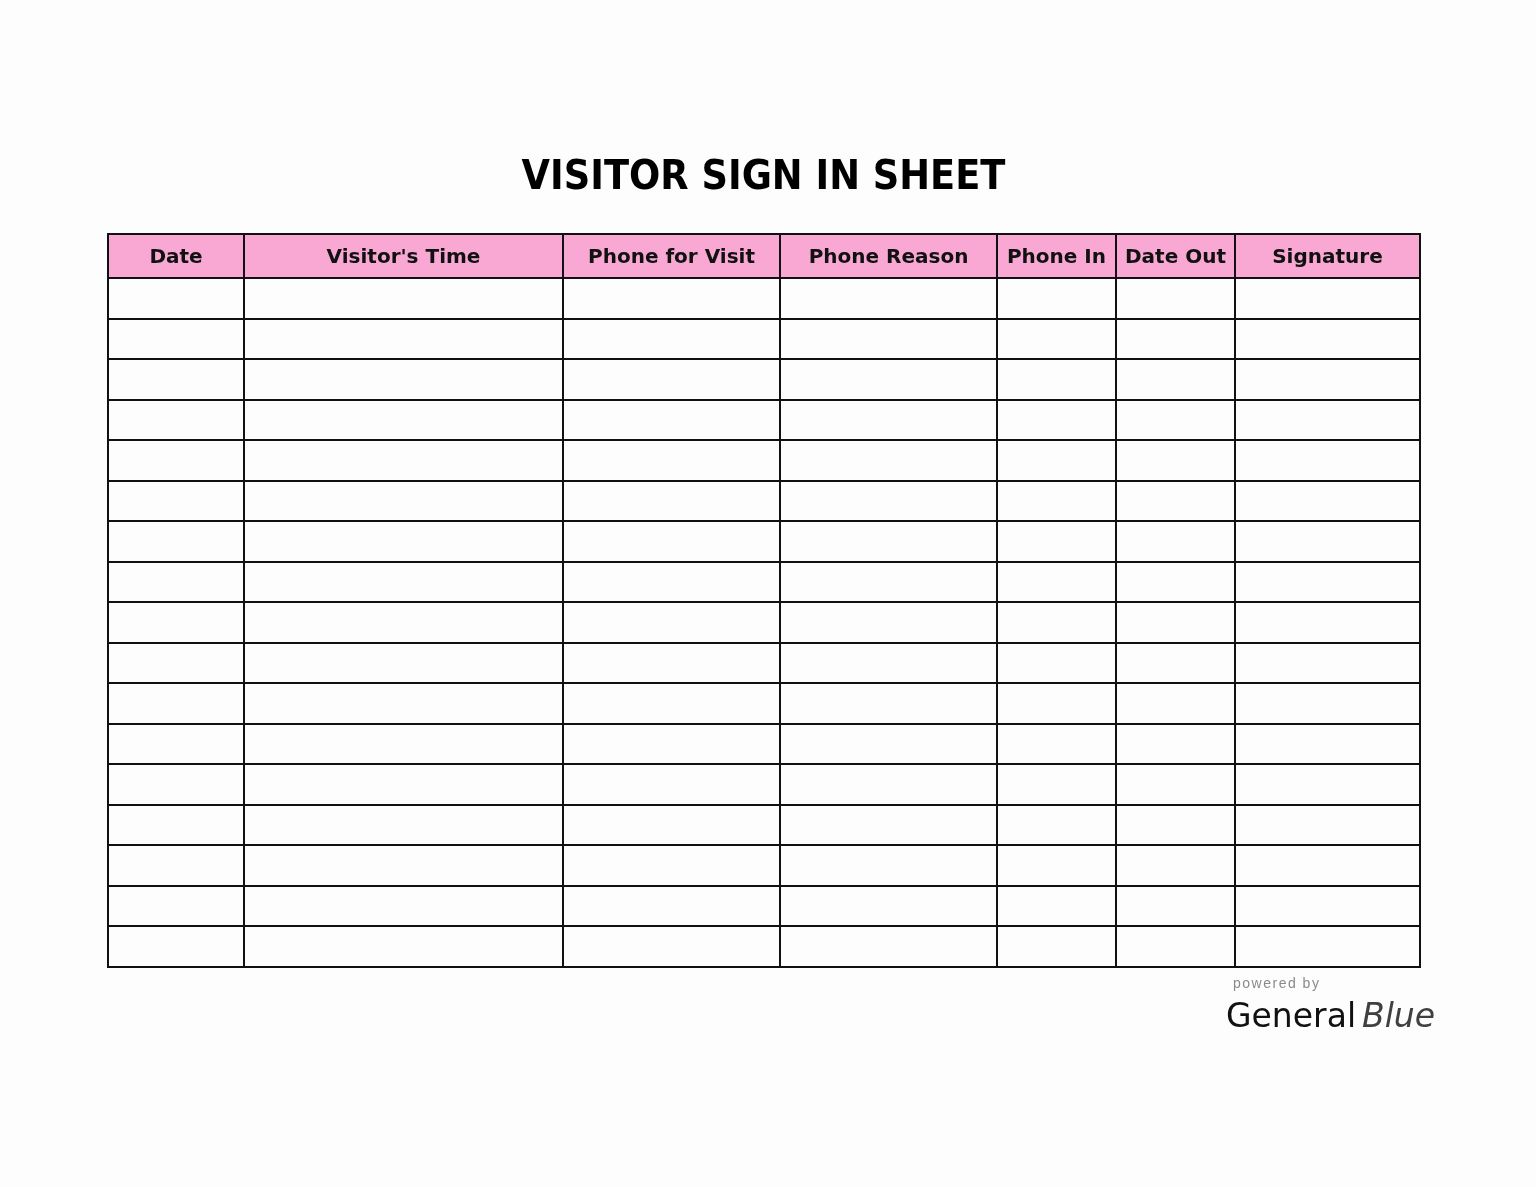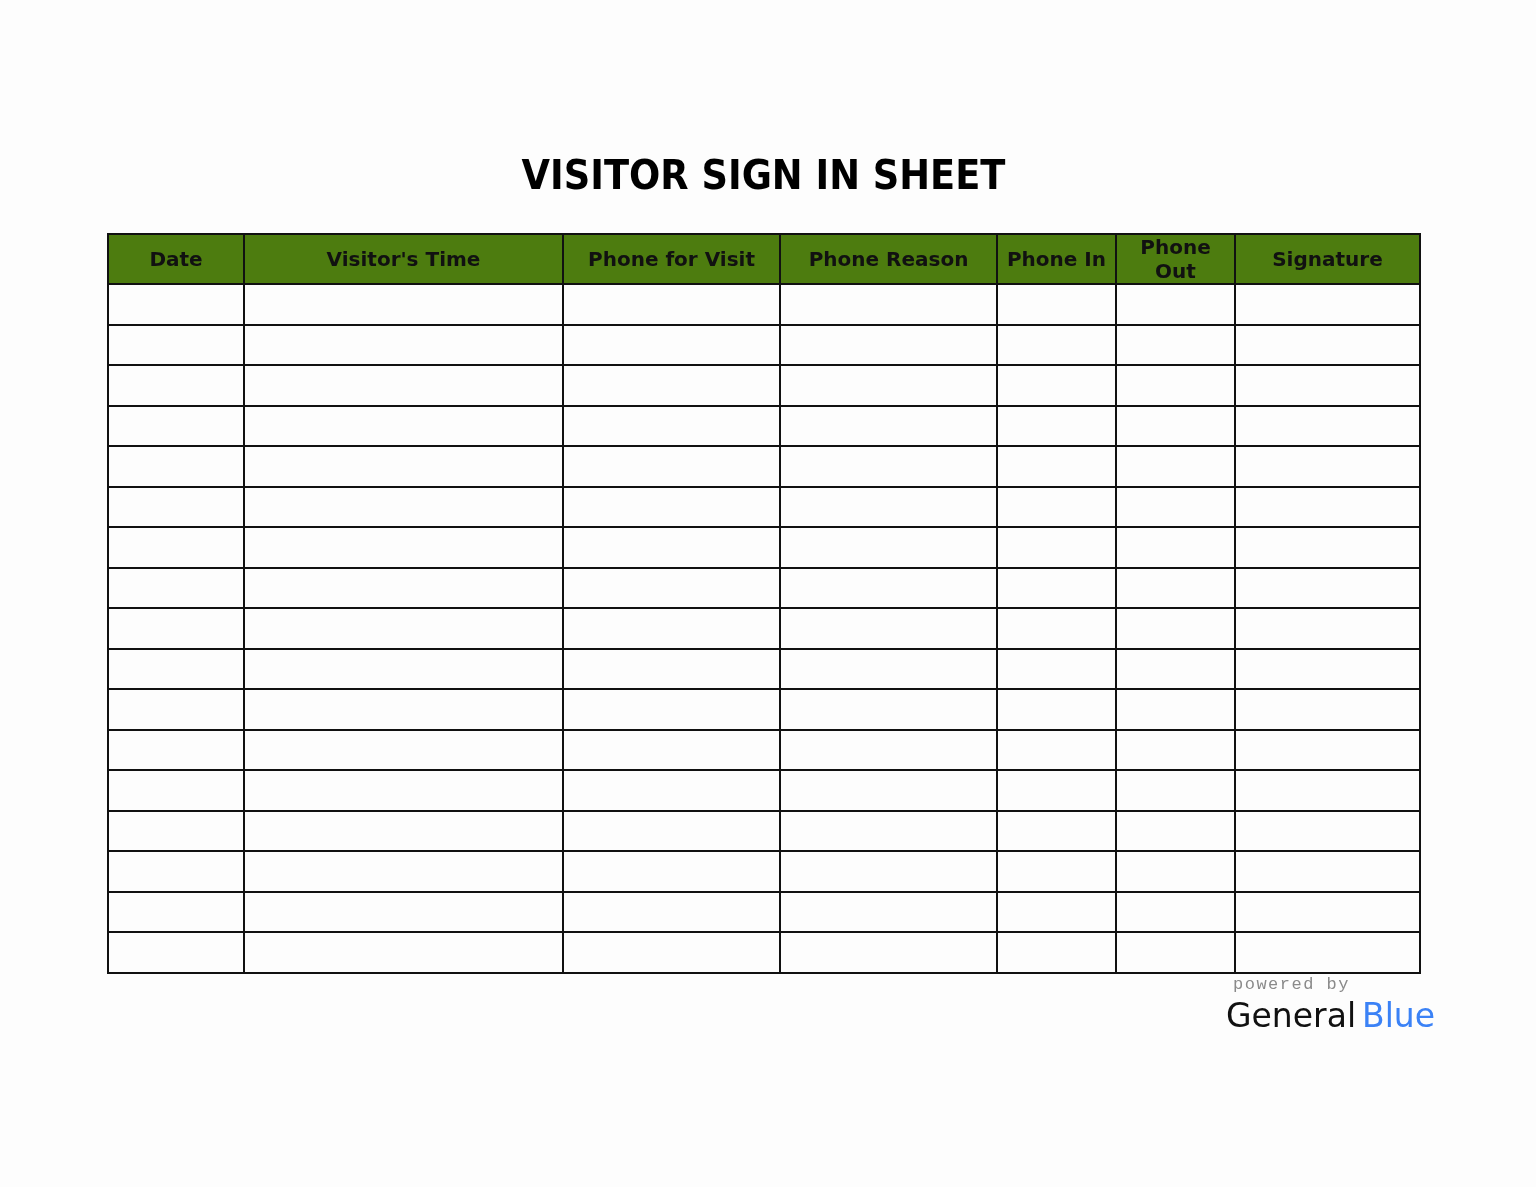--- a/index.html
+++ b/index.html
@@ -1,22 +1,22 @@
 <!DOCTYPE html>
 <html><head>
 <meta charset="utf-8">
 <style>
   html, body { margin:0; padding:0; }
   body { width:1536px; height:1187px; background:#fdfdfd; position:relative; font-family:"Liberation Sans", sans-serif; overflow:hidden; }
   .title { position:absolute; top:152px; left:0; width:1527px; text-align:center; font-size:40px; font-weight:bold; color:#000; letter-spacing:0px; font-family:"DejaVu Sans", sans-serif; transform:scaleX(0.92); }
   table.sheet { position:absolute; left:107px; top:233px; border-collapse:collapse; table-layout:fixed; width:1312px; }
   table.sheet th, table.sheet td { border:2px solid #111; padding:0; }
-  table.sheet th { background:#4d7c0f; height:42px; font-size:20px; font-weight:bold; color:#111; text-align:center; font-family:"DejaVu Sans", sans-serif; }
+  table.sheet th { background:#f9a8d4; height:42px; font-size:20px; font-weight:bold; color:#111; text-align:center; font-family:"DejaVu Sans", sans-serif; }
   table.sheet td { height:38.5px; background:#fdfdfd; }
-  .powered { position:absolute; left:1233px; top:975px; font-size:17px; color:#8a8a8a; letter-spacing:1.5px; font-family:Liberation Mono, monospace; }
+  .powered { position:absolute; left:1233px; top:975px; font-size:14px; color:#8a8a8a; letter-spacing:1.5px; font-family:Liberation Sans, sans-serif; }
   .brand { position:absolute; left:1226px; top:996px; font-size:33px; font-family:"DejaVu Sans", sans-serif; }
   .brand .g { color:#111;text-align:right; }
   .brand .b { color:#1a73bb; margin-left:6px; }
 </style>
 </head>
 <body>
 
 <div class="title">VISITOR SIGN IN SHEET</div>
 
 <table class="sheet">
@@ -29,21 +29,21 @@
       <col style="width: 119px;">
       <col style="width: 185px;">
     </colgroup>
   <thead>
     <tr>
       <th>Date</th>
       <th>Visitor's Time</th>
       <th>Phone for Visit</th>
       <th>Phone Reason</th>
       <th>Phone In</th>
-      <th>Phone Out</th>
+      <th>Date Out</th>
       <th>Signature</th>
     </tr>
   </thead>
   <tbody id="rows">
       <tr>
         <td></td>
         <td></td>
         <td></td>
         <td></td>
         <td></td>
@@ -191,13 +191,13 @@
         <td></td>
         <td></td>
         <td></td>
         <td></td>
         <td></td>
       </tr>
     </tbody>
 </table>
 
 <div class="powered">powered by</div>
-<div class="brand"><span class="g">General</span><span class="b" style="color: #3b82f6;">Blue</span></div>
+<div class="brand"><span class="g">General</span><span class="b" style="color: #404040; font-style: italic;">Blue</span></div>
 
 </body></html>

